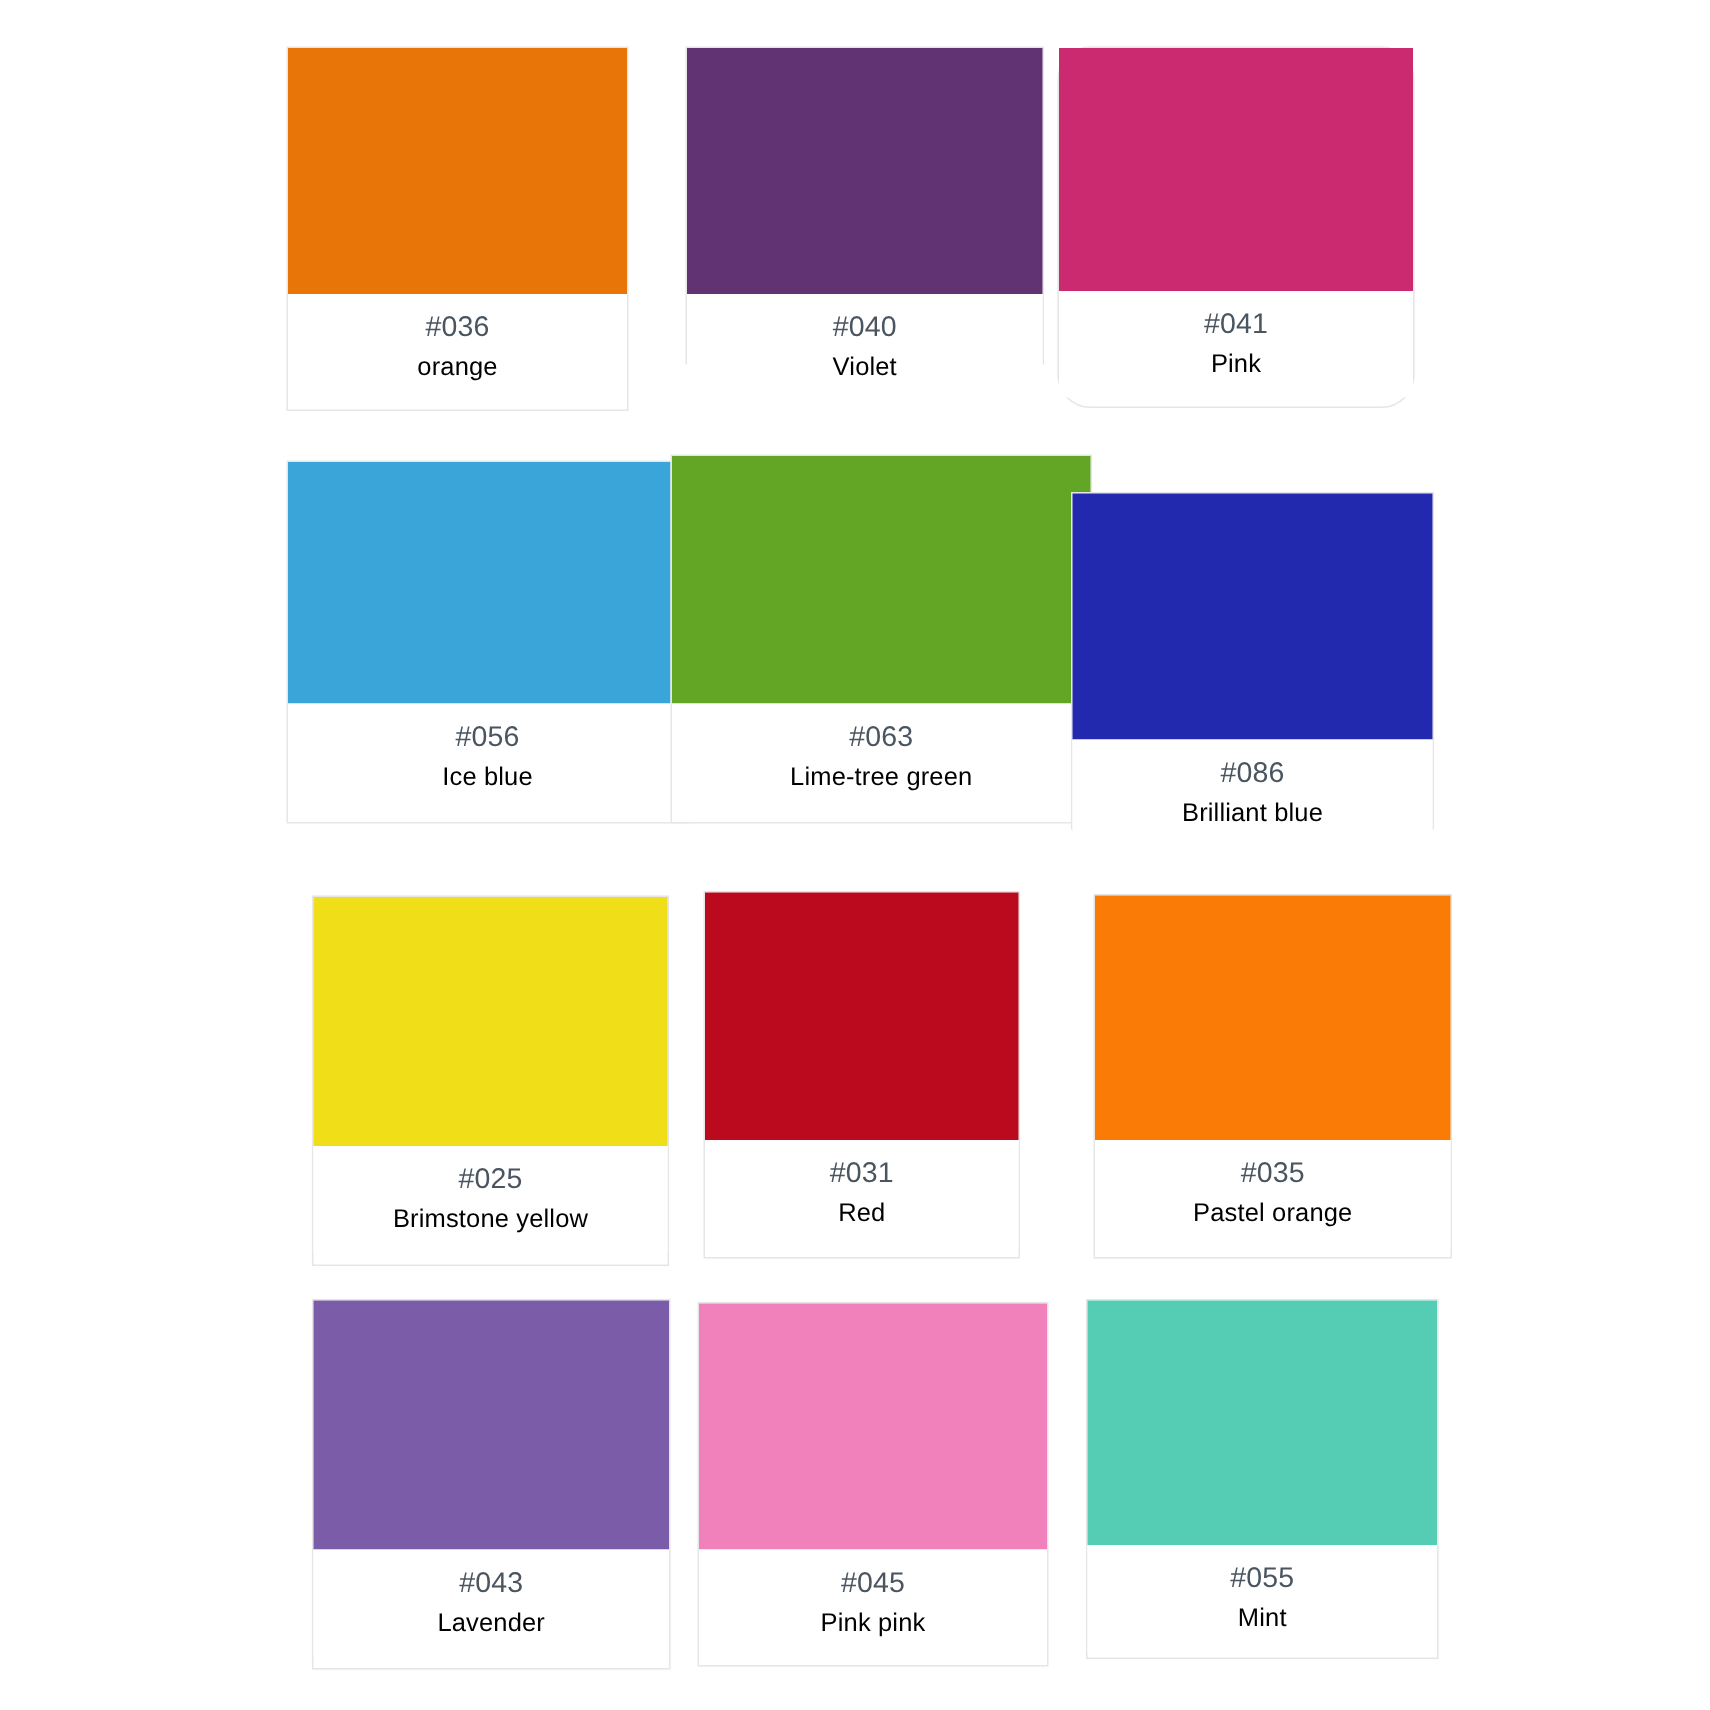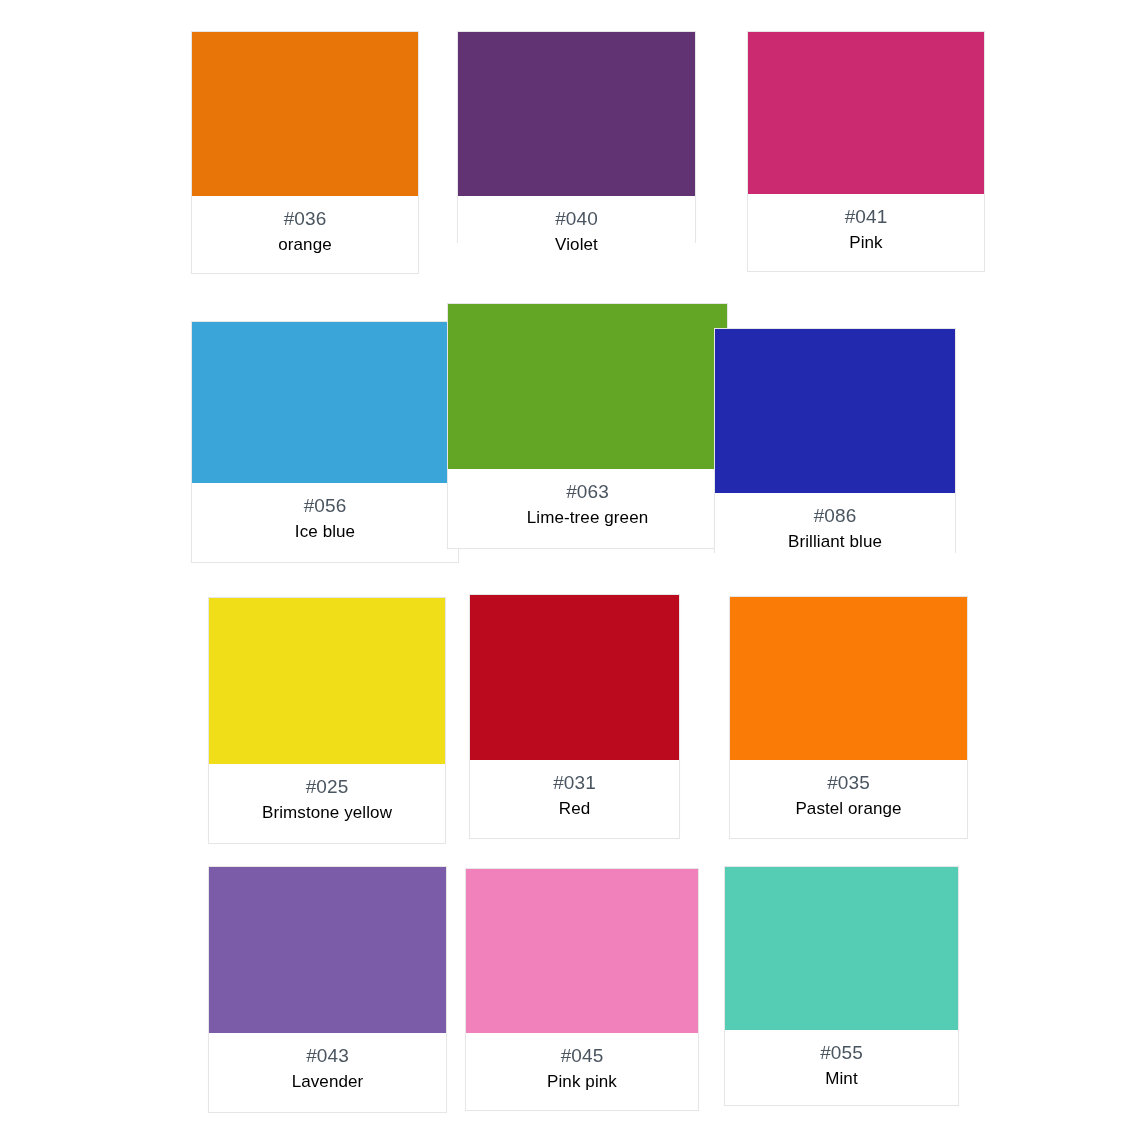--- a/index.html
+++ b/index.html
@@ -73,28 +73,28 @@
         <span class="swatch-name">orange</span>
       </div>
     </div>
     <div class="swatch-card" style="left: 457px; top: 31px; width: 239px; height: 212px;">
       <div class="swatch-color" style="height: 164px; background: rgb(98, 51, 114);"></div>
       <div class="swatch-caption">
         <span class="swatch-code">#040</span>
         <span class="swatch-name">Violet</span>
       </div>
     </div>
-    <div class="swatch-card" style="left: 747px; top: 31px; width: 238px; height: 241px;">
+    <div class="swatch-card" style="left: 705px; top: 31px; width: 238px; height: 241px; border-radius: 22px;">
       <div class="swatch-color" style="height: 162px; background: rgb(203, 42, 113);"></div>
       <div class="swatch-caption">
         <span class="swatch-code">#041</span>
         <span class="swatch-name">Pink</span>
       </div>
     </div>
-    <div class="swatch-card" style="left: 191px; top: 321px; width: 268px; height: 242px;">
+    <div class="swatch-card" style="left: 191px; top: 307px; width: 268px; height: 242px;">
       <div class="swatch-color" style="height: 161px; background: rgb(57, 165, 216);"></div>
       <div class="swatch-caption">
         <span class="swatch-code">#056</span>
         <span class="swatch-name">Ice blue</span>
       </div>
     </div>
     <div class="swatch-card" style="left: 447px; top: 303px; width: 281px; height: 246px;">
       <div class="swatch-color" style="height: 165px; background: rgb(99, 165, 36);"></div>
       <div class="swatch-caption">
         <span class="swatch-code">#063</span>

